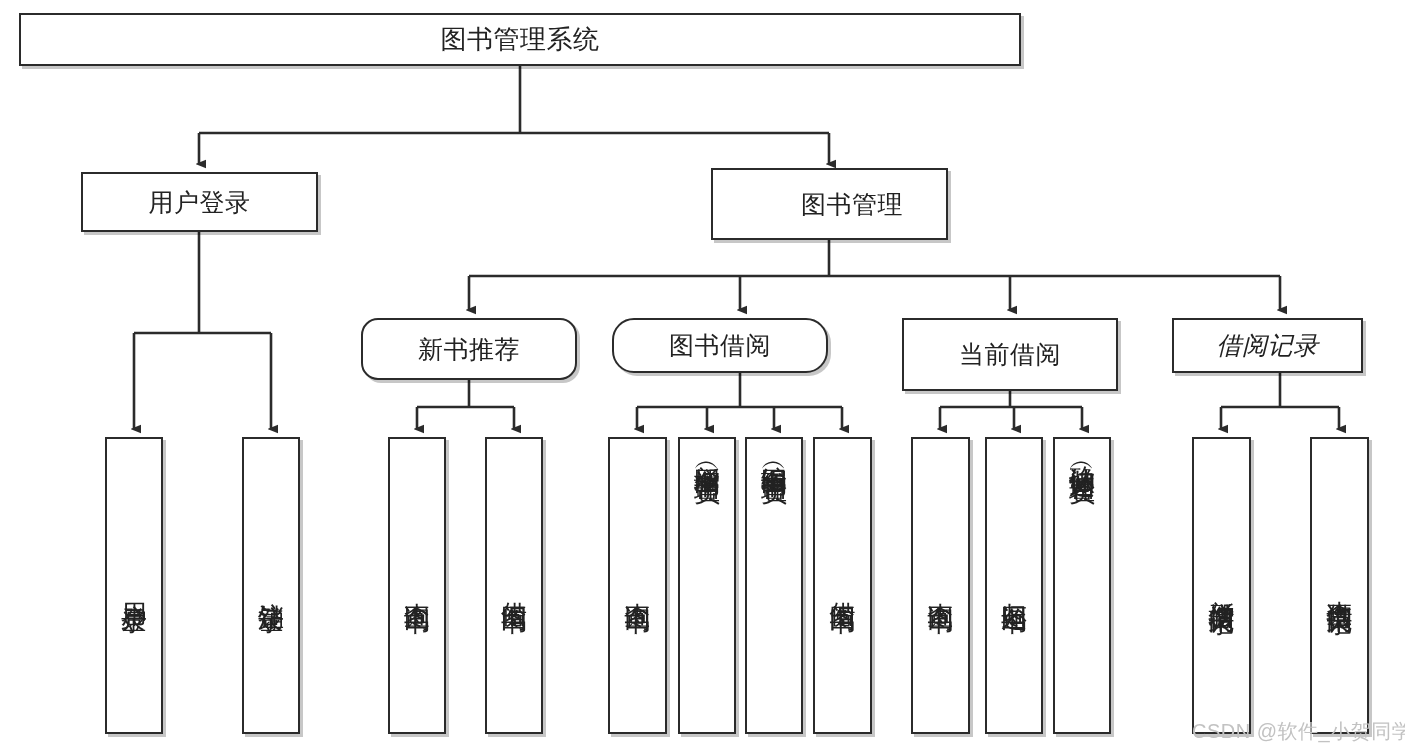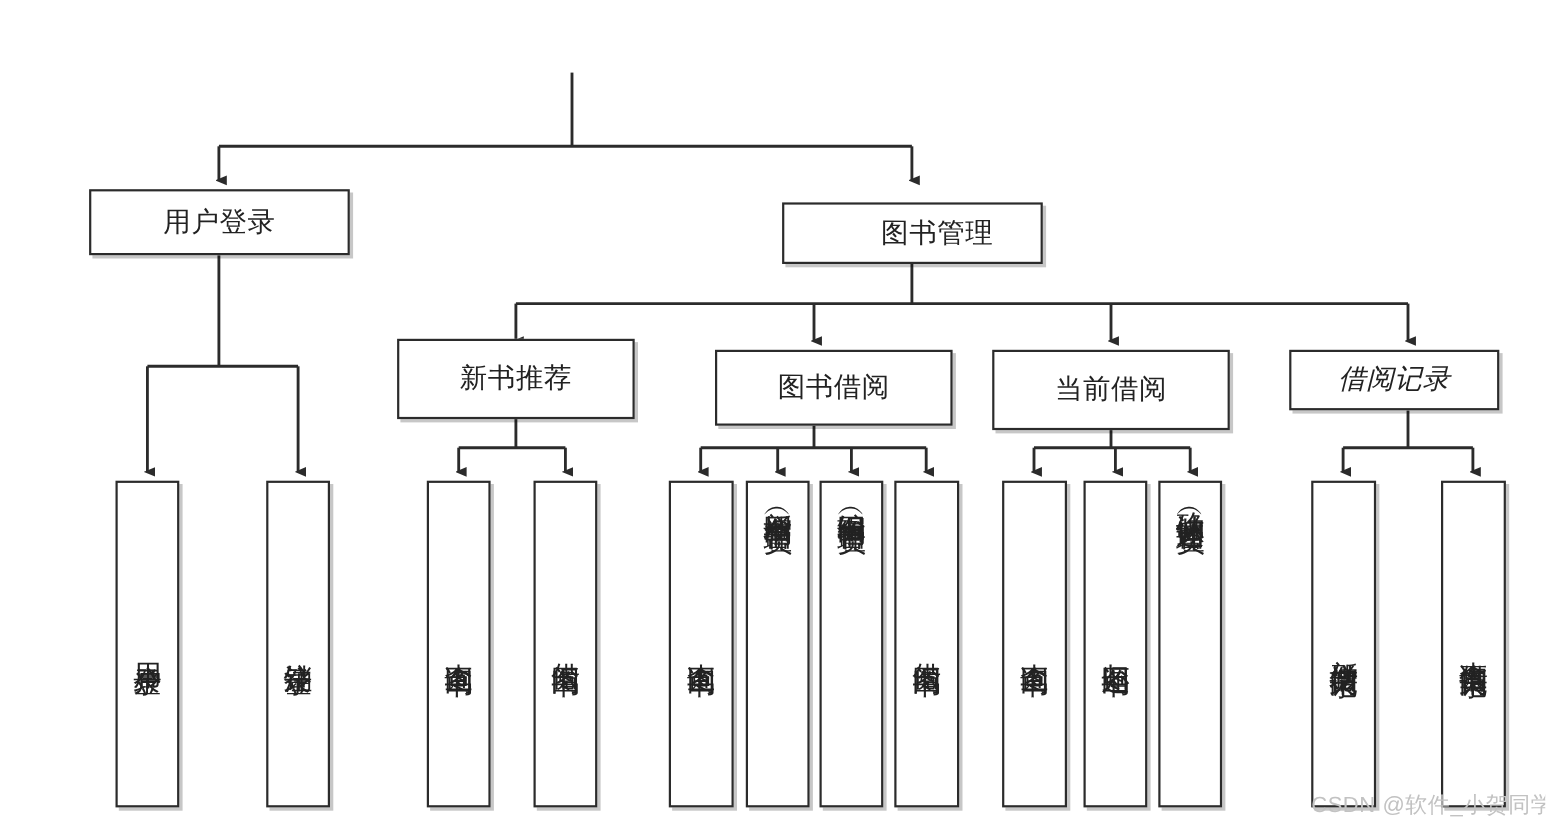--- a/index.html
+++ b/index.html
@@ -123,32 +123,35 @@
       <path d="M1014,407 L1014,429" marker-end="url(#arrow)"></path>
       <path d="M1082,407 L1082,429" marker-end="url(#arrow)"></path>
 
       <path d="M1280,373 L1280,407"></path>
       <path d="M1221,407 L1339,407"></path>
       <path d="M1221,407 L1221,429" marker-end="url(#arrow)"></path>
       <path d="M1339,407 L1339,429" marker-end="url(#arrow)"></path>
     </g>
   </svg>
 
+  <div class="node horiz root" style="left:19px; top:13px; width:1002px; height:53px;">
+    <span class="label">图书管理系统</span>
+  </div>
 
   <div class="node horiz" style="left:81px; top:172px; width:237px; height:60px;">
     <span class="label">用户登录</span>
   </div>
-  <div class="node horiz" style="left:711px; top:184px; width:237px; height:56px;padding-left:45px;">
+  <div class="node horiz" style="left:711px; top:168px; width:237px; height:72px;padding-left:45px;">
     <span class="label">图书管理</span>
   </div>
 
-  <div class="node horiz" style="left:361px; top:308px; width:216px; height:73px;">
+  <div class="node horiz" style="left:361px; top:318px; width:216px; height:62px;border-radius:17px;">
     <span class="label">新书推荐</span>
   </div>
-  <div class="node horiz" style="left:650px; top:318px; width:216px; height:69px;">
+  <div class="node horiz" style="left:612px; top:318px; width:216px; height:55px;border-radius:22px;">
     <span class="label">图书借阅</span>
   </div>
   <div class="node horiz" style="left:902px; top:318px; width:216px; height:73px;">
     <span class="label">当前借阅</span>
   </div>
   <div class="node horiz" style="left:1172px; top:318px; width:191px; height:55px;font-style:italic;">
     <span class="label">借阅记录</span>
   </div>
 
   <div class="node leaf" style="left:105px; top:437px; width:58px; height:297px; align-items:center; padding-top:0;">

